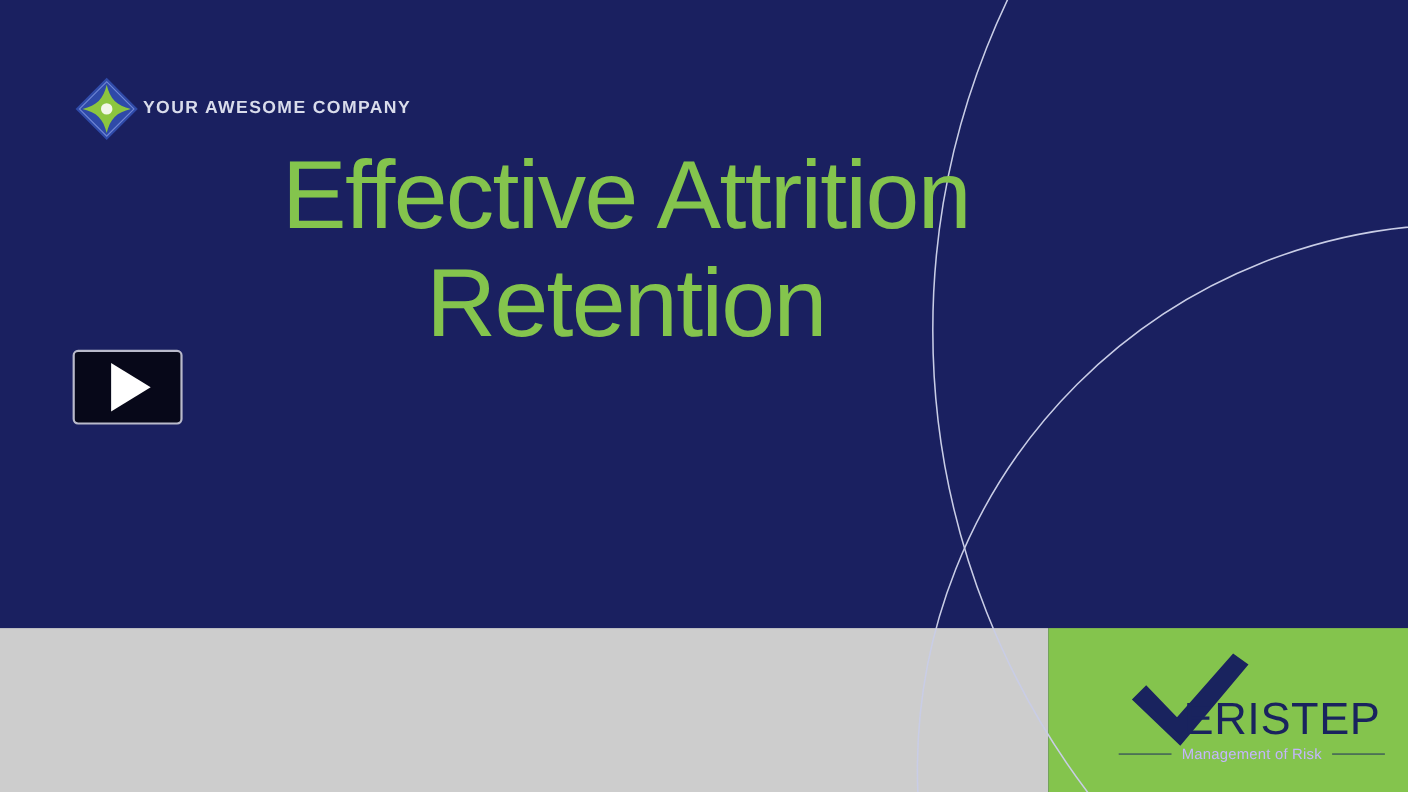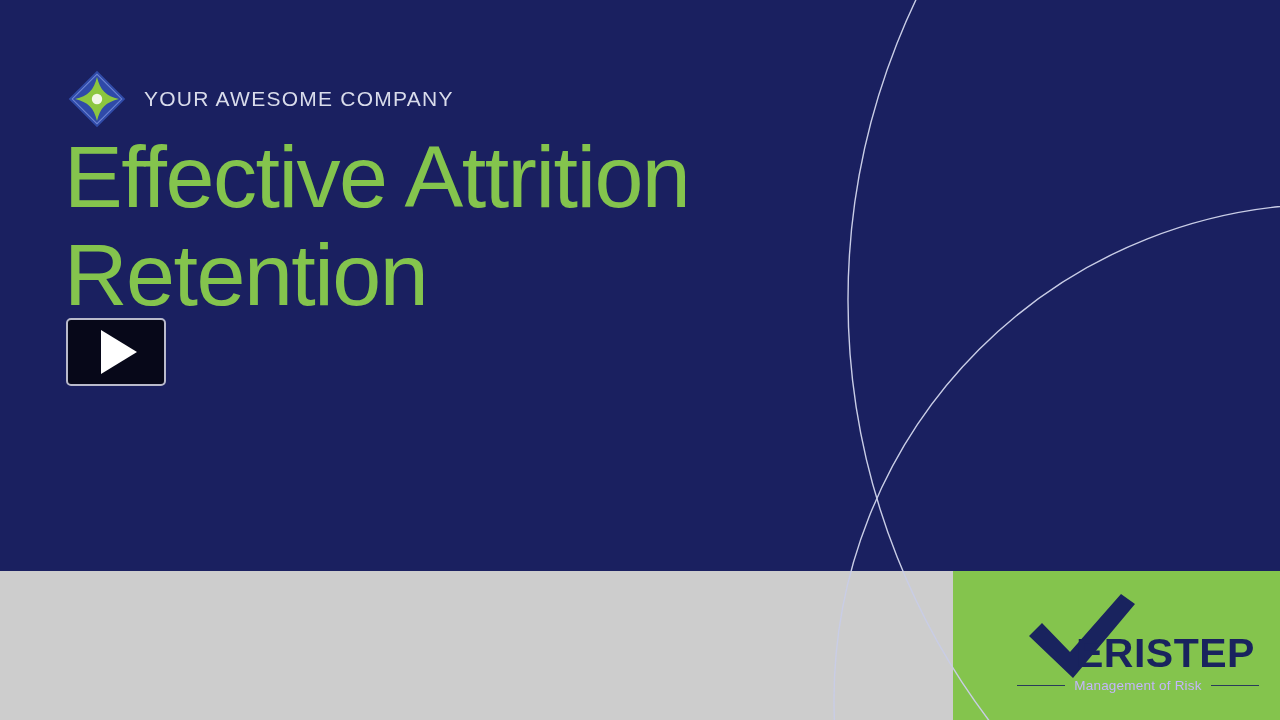--- a/index.html
+++ b/index.html
@@ -59,39 +59,40 @@
     align-items: center;
     height: 60px;
   }
   .brand-mark {
     width: 58px;
     height: 58px;
     flex: 0 0 58px;
     position: relative;
   }
   .brand-name {
-    margin-left: 18px;
+    margin-left: 4px;
     color: #d9dceb;
-    font-size: 21px;
+    font-size: 16px;
     letter-spacing: 1.25px;
-    font-weight: 400;
+    font-weight: 700;
     white-space: nowrap;
   }
 
   
   .title {
     position: absolute;
     left: 64px;
     top: 128px;
     width: 1010px;
     color: #84c44d;
     font-size: 88px;
     line-height: 98px;
     font-weight: 400;
     letter-spacing: -1.5px;
+    text-align: center;
   }
   .title .line { display: block; white-space: nowrap; }
 
   
   .video-overlay {
     position: absolute;
     left: 66px;
     top: 318px;
     width: 100px;
     height: 68px;
@@ -119,21 +120,21 @@
     top: 592px;
     width: 250px;
     height: 108px;
   }
   .vs-wordmark {
     position: absolute;
     left: 63px;
     top: 41px;
     color: #19235e;
     font-size: 41px;
-    font-weight: 700;
+    font-weight: 400;
     letter-spacing: 0.5px;
     line-height: 41px;
   }
   .vs-tagline {
     position: absolute;
     left: 0;
     top: 86px;
     width: 250px;
     text-align: center;
     color: #c4b5fd;

